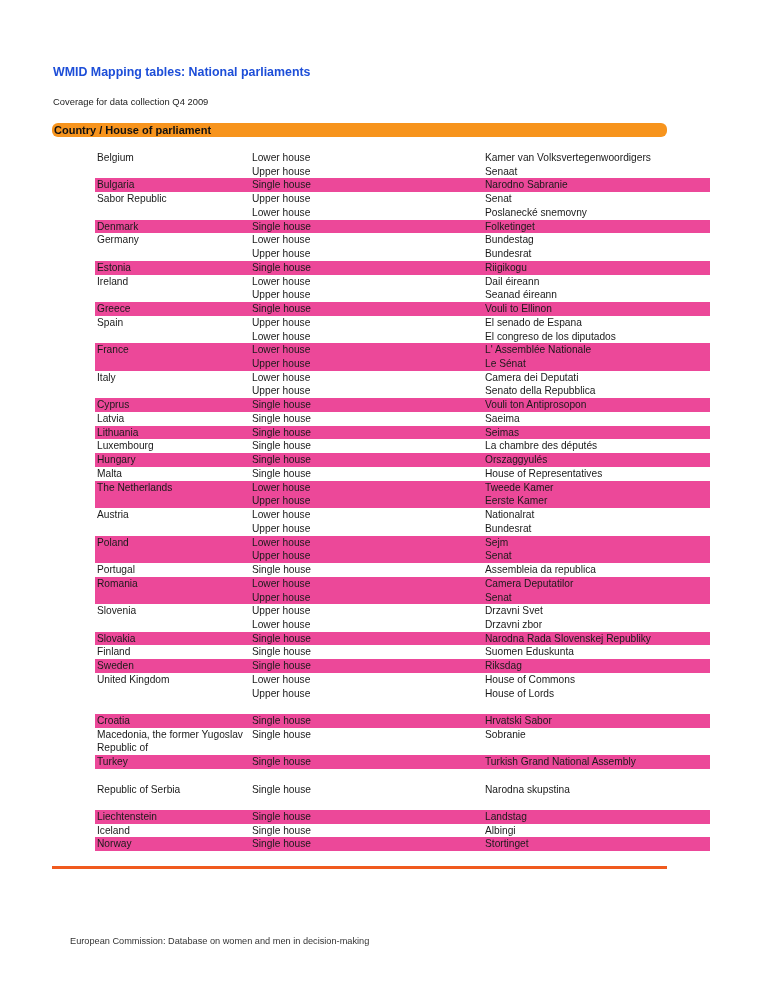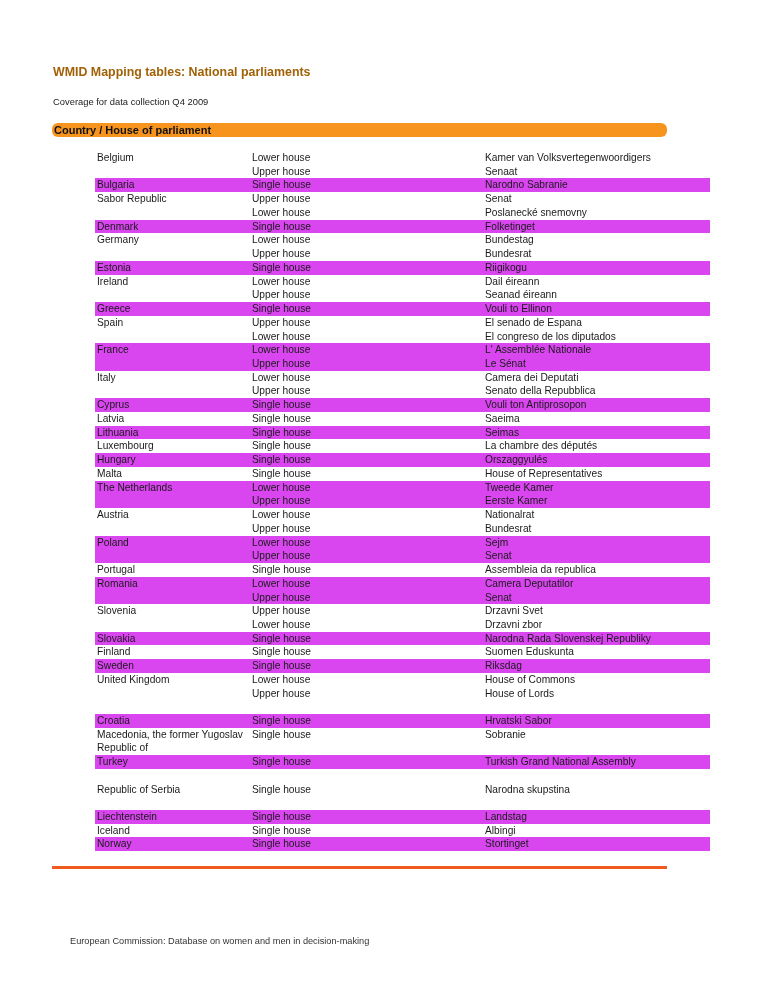--- a/index.html
+++ b/index.html
@@ -1,26 +1,26 @@
 <!DOCTYPE html>
 <html><head>
 <meta charset="utf-8">
 <style>
   html, body { margin: 0; padding: 0; background: #ffffff; }
   body { width: 768px; height: 994px; position: relative; overflow: hidden;
          font-family: "Liberation Sans", sans-serif; color: #1a1a1a; }
-  .title { position: absolute; left: 53px; top: 65px; font-size: 12.4px; font-weight: bold; color: #a16207; }
+  .title { position: absolute; left: 53px; top: 65px; font-size: 12.4px; font-weight: bold; color: #1d4ed8; }
   .subtitle { position: absolute; left: 53px; top: 96px; font-size: 9.4px; color: #222; }
   .header-bar { position: absolute; left: 52px; top: 123px; width: 615px; height: 14px;
                 background: #f7941d; border-radius: 6px; }
   .header-bar span { position: absolute; left: 2px; top: 0px; font-size: 11px; font-weight: bold;
                      color: #111; line-height: 14px; }
   .table { position: absolute; left: 52px; width: 615px; }
   .row { position: relative; width: 615px; font-size: 10.2px; line-height: 13.74px; height: 13.74px; margin-left: 43px; }
-  .row.hl { background: #d946ef; text-decoration: underline; }
+  .row.hl { background: #ec4899; text-decoration: underline; }
   .row .c1 { position: absolute; left: 2px; top: 0; }
   .row .c2 { position: absolute; left: 157px; top: 0; }
   .row .c3 { position: absolute; left: 390px; top: 0; }
   .row.tall { height: 27.5px; }
   .row.tall .c1 { width: 150px; }
   .bottom-line { position: absolute; left: 52px; top: 866px; width: 615px; height: 3px; background: #f05a1e; }
   .footer { position: absolute; left: 70px; top: 936px; font-size: 9.2px; color: #333; }
 </style>
 </head>
 <body>

